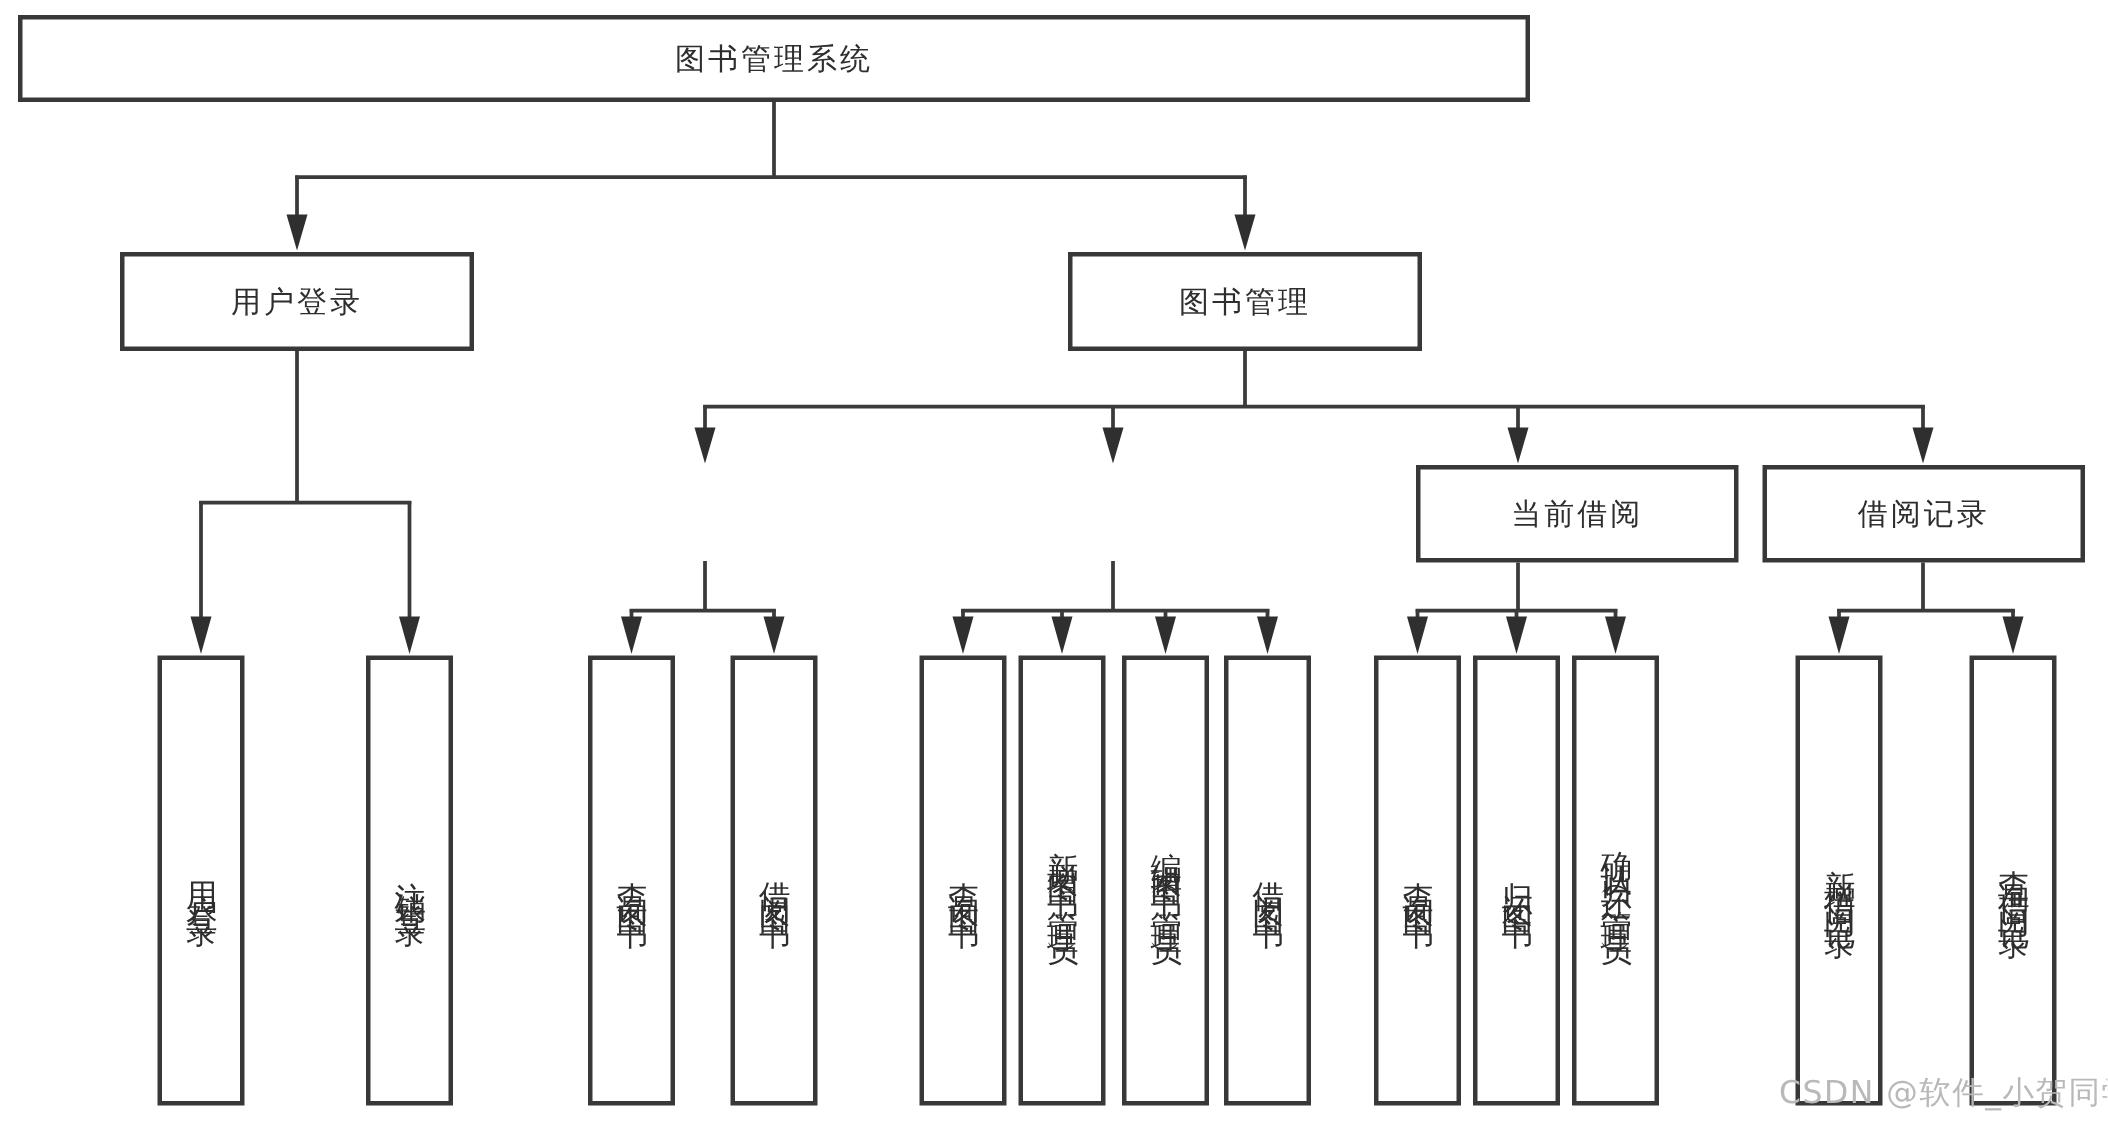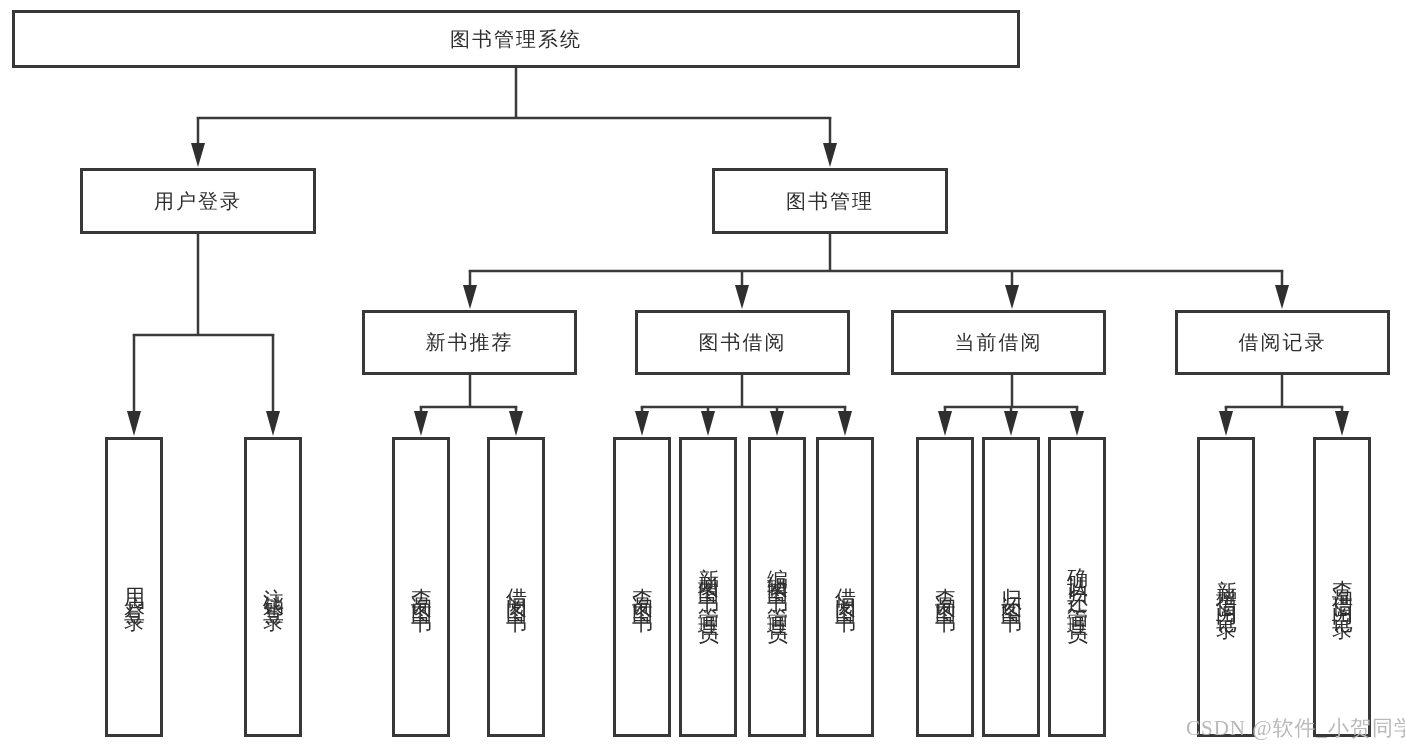--- a/index.html
+++ b/index.html
@@ -1,38 +1,38 @@
 <!DOCTYPE html>
 <html><head>
 <meta charset="utf-8">
 <style>
   html,body{margin:0;padding:0;background:#ffffff;}
   body{font-family:"DejaVu Sans","Liberation Sans",sans-serif;}
-  #canvas{position:relative;width:1405px;height:747px;background:#ffffff;overflow:hidden;font-family:Liberation Serif, serif;}
+  #canvas{position:relative;width:1405px;height:747px;background:#ffffff;overflow:hidden;}
   #wires{position:absolute;left:0;top:0;z-index:0;}
   #wires line{stroke:#3a3a3a;stroke-width:2.5;}
   #wires polygon{fill:#2f2f2f;}
   .box{
     position:absolute;background:#ffffff;border:3px solid #383838;box-sizing:border-box;
     display:flex;align-items:center;justify-content:center;
     color:#2e2e2e;z-index:1;
   }
   .hlabel{font-size:20px;letter-spacing:2px;white-space:nowrap;}
   .vlabel{
     writing-mode:vertical-rl;text-orientation:mixed;
     font-size:21px;letter-spacing:8px;line-height:1;white-space:nowrap;
   }
   
   .root{left:12px;top:10px;width:1008px;height:58px;}
   
   .l2{top:168px;width:236px;height:66px;}
   .l2a{left:80px;}  .l2b{left:712px;align-items:center;}
   
   .l3{top:310px;width:215px;height:65px;}
-  .l3a{left:362px;} .l3b{left:635px;} .l3c{left:891px;} .l3d{left:1175px;}
+  .l3a{left:362px;} .l3b{left:635px;} .l3c{left:944px;} .l3d{left:1175px;}
   
   .leaf{top:437px;width:58px;height:300px;}
   .lf1{left:105px;}  .lf2{left:244px;}
   .lf3{left:392px;}  .lf4{left:487px;}
   .lf5{left:613px;}  .lf6{left:679px;}  .lf7{left:748px;}  .lf8{left:816px;}
   .lf9{left:916px;}  .lf10{left:982px;} .lf11{left:1048px;}
   .lf12{left:1197px;}.lf13{left:1313px;}
   .watermark{
     position:absolute;left:1186px;top:714px;z-index:2;
     font-size:21px;color:#b9b9b9;letter-spacing:1px;white-space:nowrap;
@@ -108,26 +108,20 @@
     <span class="hlabel">图书管理系统</span>
   </div>
 
   <div class="box l2 l2a">
     <span class="hlabel">用户登录</span>
   </div>
   <div class="box l2 l2b">
     <span class="hlabel">图书管理</span>
   </div>
 
-  <div class="box l3 l3a">
-    <span class="hlabel">新书推荐</span>
-  </div>
-  <div class="box l3 l3b">
-    <span class="hlabel">图书借阅</span>
-  </div>
   <div class="box l3 l3c">
     <span class="hlabel">当前借阅</span>
   </div>
   <div class="box l3 l3d">
     <span class="hlabel">借阅记录</span>
   </div>
 
   <div class="box leaf lf1">
     <span class="vlabel">用户登录</span>
   </div>

